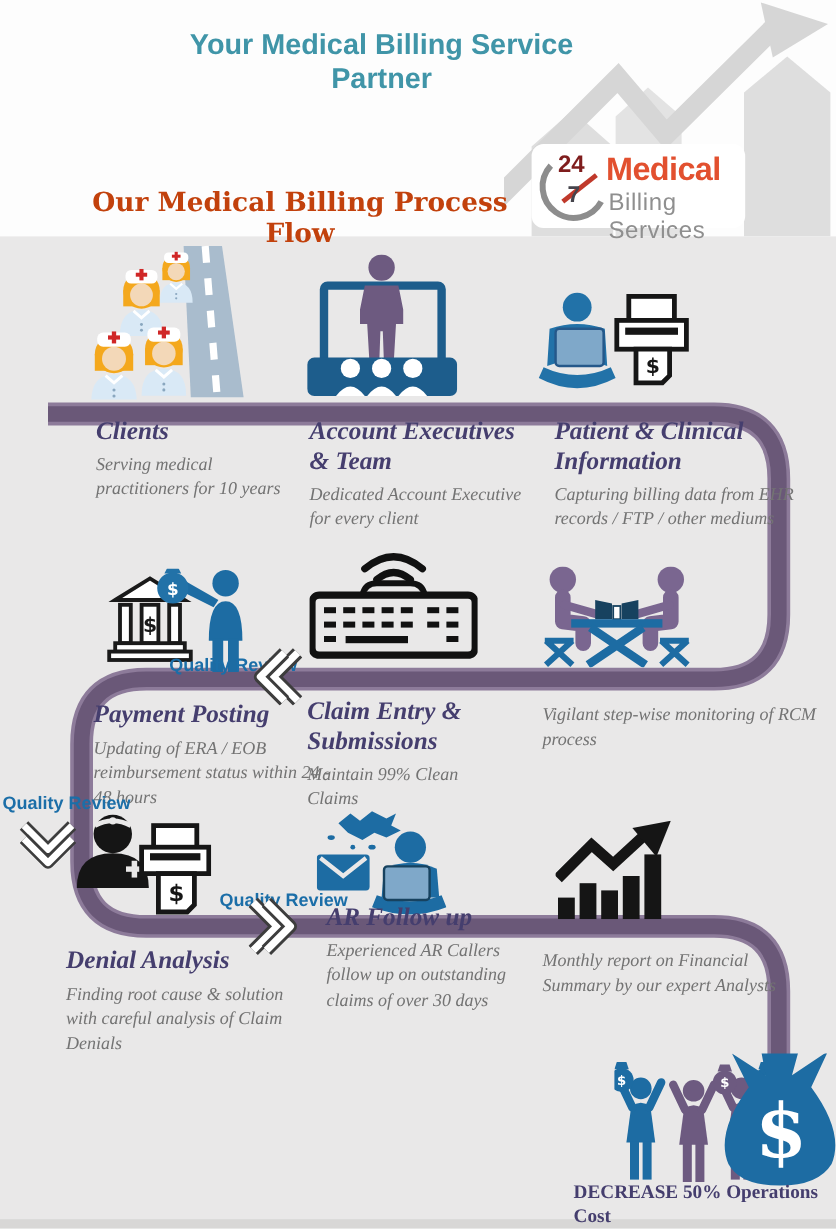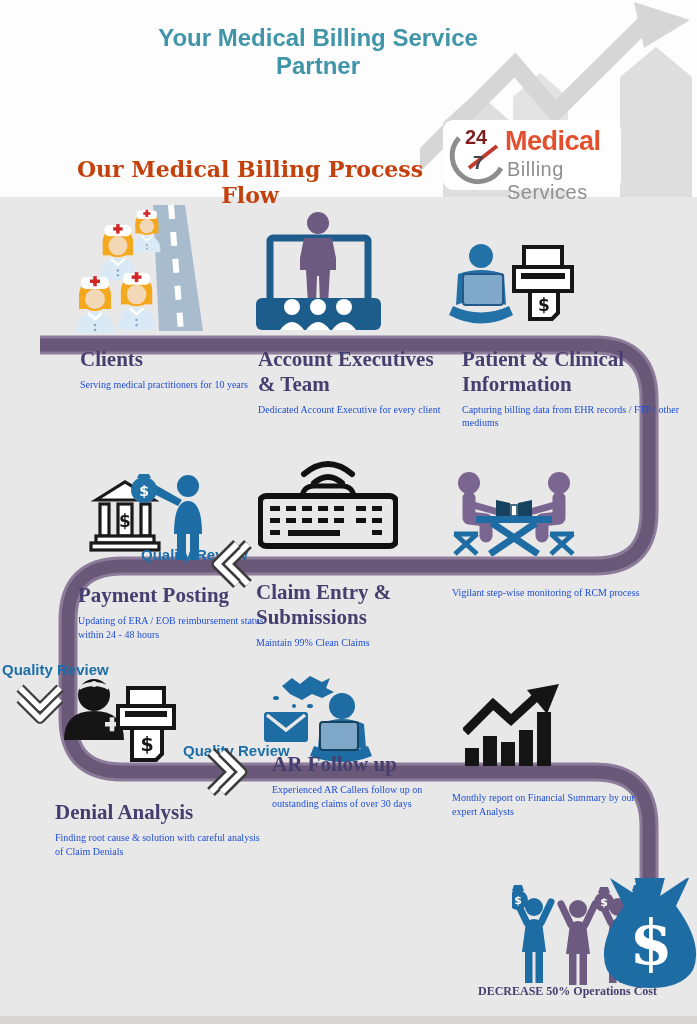--- a/index.html
+++ b/index.html
@@ -20,26 +20,26 @@
          border-radius:10px;}
   .logo-medical{position:absolute;left:62px;top:6px;font-family:"Liberation Sans",sans-serif;
          font-weight:bold;font-size:27px;color:#e2502f;letter-spacing:-0.5px;}
   .logo-tag{position:absolute;left:64px;top:38px;font-family:"Liberation Sans",sans-serif;
          font-size:20px;color:#8f8f8f;letter-spacing:0.5px;}
   .logo-24{position:absolute;left:22px;top:6px;font-family:"Liberation Sans",sans-serif;
          font-weight:bold;font-size:20px;color:#7f1d1d;}
   .logo-7{position:absolute;left:30px;top:32px;font-family:"Liberation Sans",sans-serif;
          font-weight:bold;font-size:19px;color:#45444c;}
   
-  .step{position:absolute;z-index:3;}
+  .step{position:absolute;z-index:3;font-style:italic;}
   .step .h{margin:0;font-weight:bold;font-size:21px;line-height:1.18;color:#453e6e;}
-  .step .p{margin:6px 0 0 0;font-size:10px;line-height:1.38;color:#1d4ed8;}
+  .step .p{margin:6px 0 0 0;font-size:15px;line-height:1.38;color:#737373;}
   .qr{position:absolute;z-index:4;font-family:"Liberation Sans",sans-serif;
       font-weight:bold;font-size:15px;color:#1b6ea8;white-space:nowrap;}
-  .outcome{position:absolute;left:478px;top:984px;z-index:3;font-weight:bold;font-size:12px;
+  .outcome{position:absolute;left:478px;top:984px;z-index:3;font-weight:bold;font-size:16px;
       line-height:1.28;color:#453e6e;}
   .icon{position:absolute;z-index:2;}
   .flow{position:absolute;left:0;top:0;z-index:1;pointer-events:none;}
   svg{display:block;}
 </style>
 </head>
 <body>
 
 <div class="page">
 
@@ -300,21 +300,21 @@
     <p class="p">Updating of ERA / EOB reimbursement status within 24 - 48 hours</p>
   </div>
   <div class="step" style="left:256px;top:580px;width:160px;">
     <h3 class="h">Claim Entry &amp; Submissions</h3>
     <p class="p" style="width:150px;">Maintain 99% Clean Claims</p>
   </div>
   <div class="step" style="left:452px;top:580px;width:240px;">
     <p class="p">Vigilant step-wise monitoring of RCM process</p>
   </div>
 
-  <div class="step" style="left:55px;top:788px;width:215px;margin-top:12px;">
+  <div class="step" style="left:55px;top:788px;width:215px;">
     <h3 class="h">Denial Analysis</h3>
     <p class="p" style="width:210px;">Finding root cause &amp; solution with careful analysis of Claim Denials</p>
   </div>
   <div class="step" style="left:272px;top:752px;width:178px;">
     <h3 class="h">AR Follow up</h3>
     <p class="p" style="width:172px;">Experienced AR Callers follow up on outstanding claims of over 30 days</p>
   </div>
   <div class="step" style="left:452px;top:785px;width:215px;">
     <p class="p" style="width:200px;">Monthly report on Financial Summary by our expert Analysts</p>
   </div>

